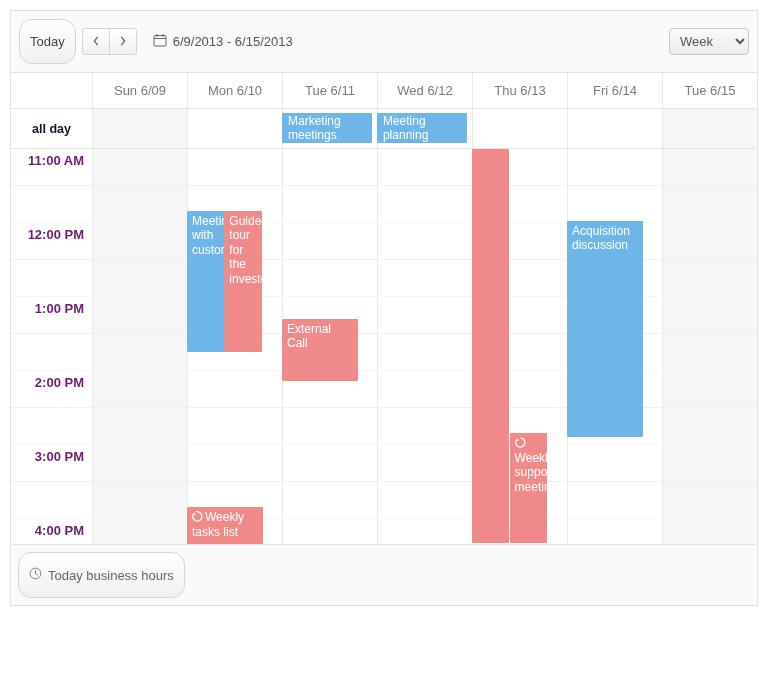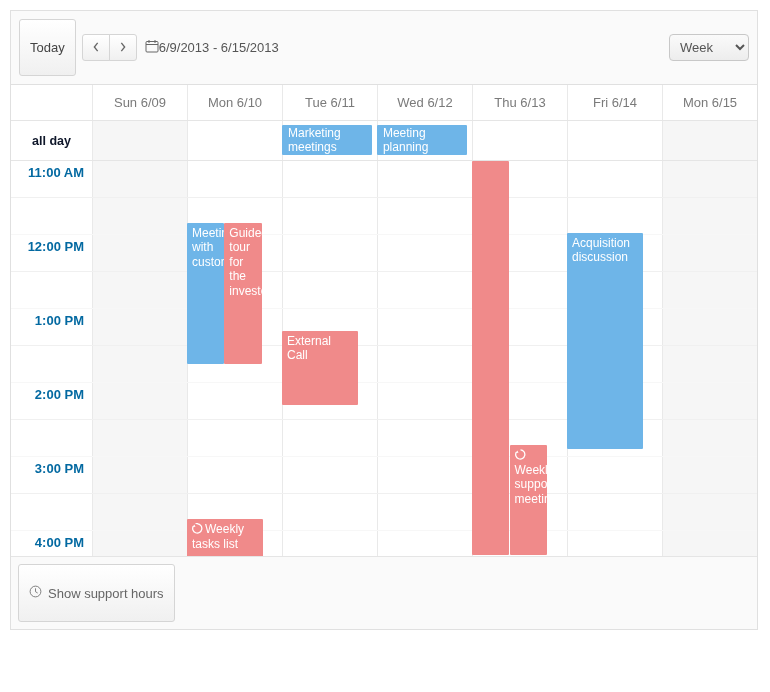--- a/index.html
+++ b/index.html
@@ -18,39 +18,40 @@
   .toolbar {
     display: flex;
     align-items: center;
     padding: 8px;
     border-bottom: 1px solid #e0e0e0;
     background: #fafafa;
   }
   .btn {
     border: 1px solid #d5d5d5;
     background: linear-gradient(#fff, #f0f0f0);
-    padding: 20px 10px;
+    padding: 14px 10px;
     font-size: 13px;
     color: #444;
     cursor: pointer;
-    border-radius: 3px;
+    border-radius: 13px;
   }
   .btn-group {
     display: inline-flex;
     margin-left: 6px;
   }
   .btn-group .btn { border-radius: 0; margin-left: -1px; }
   .btn-group .btn:first-child { border-radius: 3px 0 0 3px; margin-left: 0; }
   .btn-group .btn:last-child { border-radius: 0 3px 3px 0; }
   .arrow { width: 28px; padding: 5px 0; text-align: center; }
   .arrow svg { width: 8px; height: 10px; }
   .date-label {
-    margin-left: 8px;
+    margin-left: 16px;
     display: inline-flex;
     align-items: center;
+    gap: 6px;
     color: #555;
   }
   .date-label svg { width: 14px; height: 14px; }
   .spacer { flex: 1; }
   .view-select {
     border: 1px solid #c8c8c8;
     background: linear-gradient(#fafafa, #ededed);
     color: #555;
     padding: 4px 6px;
     font-size: 13px;
@@ -119,21 +120,21 @@
   }
   .body-row {
     display: flex;
     height: 37px;
     border-bottom: 1px solid #f0f0f0;
   }
   .body-row.minor { border-bottom: 1px solid #f7f7f7; }
   .body-row .time-gutter {
     text-align: right;
     padding: 4px 8px 0 0;
-    color: #0369a1;
+    color: #701a75;
     font-size: 13px;
     font-weight: 600;
   }
   .body-row.minor .time-gutter { color: transparent; }
   .body-row .day-col { position: relative; }
   .weekend { background: #f6f6f6; }
 
   .events-layer {
     position: absolute;
     top: 0;
@@ -214,21 +215,21 @@
   </div>
 
   <div class="header-row">
     <div class="time-gutter"></div>
     <div class="day-col">Sun 6/09</div>
     <div class="day-col">Mon 6/10</div>
     <div class="day-col">Tue 6/11</div>
     <div class="day-col">Wed 6/12</div>
     <div class="day-col">Thu 6/13</div>
     <div class="day-col">Fri 6/14</div>
-    <div class="day-col">Mon 6/15</div>
+    <div class="day-col">Tue 6/15</div>
   </div>
 
   <div class="allday-row">
     <div class="time-gutter">all day</div>
     <div class="allday-grid">
       <div class="day-col weekend"></div>
       <div class="day-col"></div>
       <div class="day-col"></div>
       <div class="day-col"></div>
       <div class="day-col"></div>
@@ -361,21 +362,21 @@
       <div class="event pink" style="left:14.285%; width:11.4%; top:358px; height:44px;">
         <span class="recur-icon">
           <svg viewBox="0 0 12 12">
               <path d="M6 1 A5 5 0 1 1 1.4 3.5" fill="none" stroke="#fff" stroke-width="1.4"></path>
               <path d="M6 1 L6 -1 M6 1 L3.8 0" stroke="#fff" stroke-width="1.4" fill="none" transform="translate(0,0)"></path>
               <polygon points="2.5,1.6 0.6,4.4 3.8,4.2" fill="#fff"></polygon>
             </svg>
         </span><span>Weekly tasks list</span>
       </div>
 
-      <div class="event pink" style="left:28.57%; width:11.4%; top:170px; height:74px;">External Call</div>
+      <div class="event pink" style="left:28.57%; width:11.4%; top:170px; height:62px;">External Call</div>
 
       <div class="event pink" style="left:57.14%; width:5.6%; top:0px; height:394px;"></div>
 
       <div class="event pink" style="left:62.8%; width:5.6%; top:284px; height:110px;">
         <span class="recur-icon">
           <svg viewBox="0 0 12 12">
               <path d="M6 1 A5 5 0 1 1 1.4 3.5" fill="none" stroke="#fff" stroke-width="1.4"></path>
               <polygon points="2.5,1.6 0.6,4.4 3.8,4.2" fill="#fff"></polygon>
             </svg>
         </span><br><span>Weekly support meeting</span>
@@ -386,17 +387,17 @@
   </div>
 
   <div class="footer">
     <button class="btn">
       <span>
         <svg viewBox="0 0 14 14">
             <circle cx="7" cy="7" r="5.8" fill="none" stroke="#777" stroke-width="1"></circle>
             <path d="M7 3.6 V7.2 L9.3 8.6" fill="none" stroke="#777" stroke-width="1"></path>
           </svg>
       </span>
-      <span>Show support hours</span>
+      <span>Today business hours</span>
     </button>
   </div>
 
 </div>
 
 </body></html>

